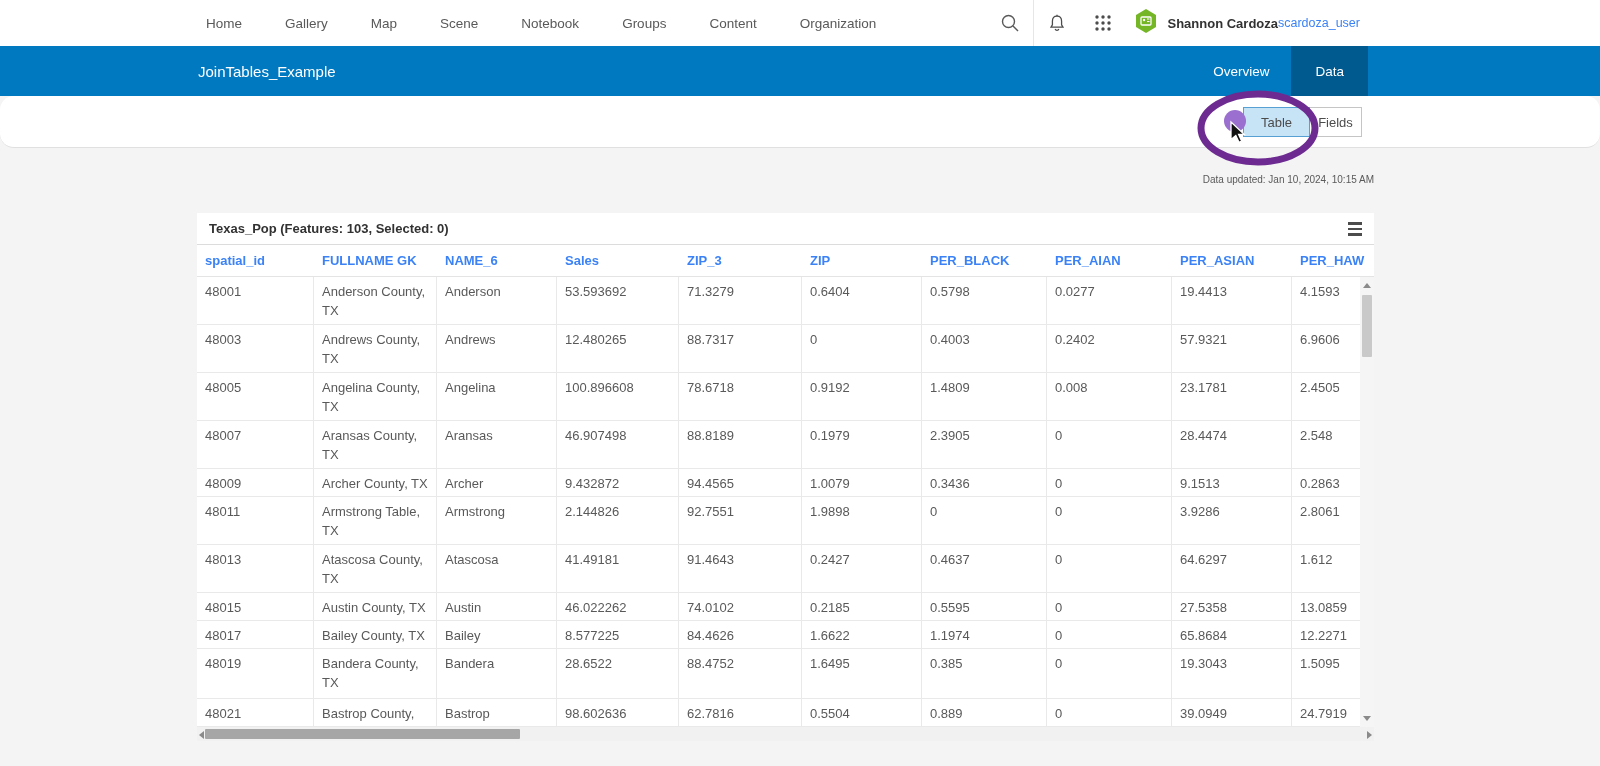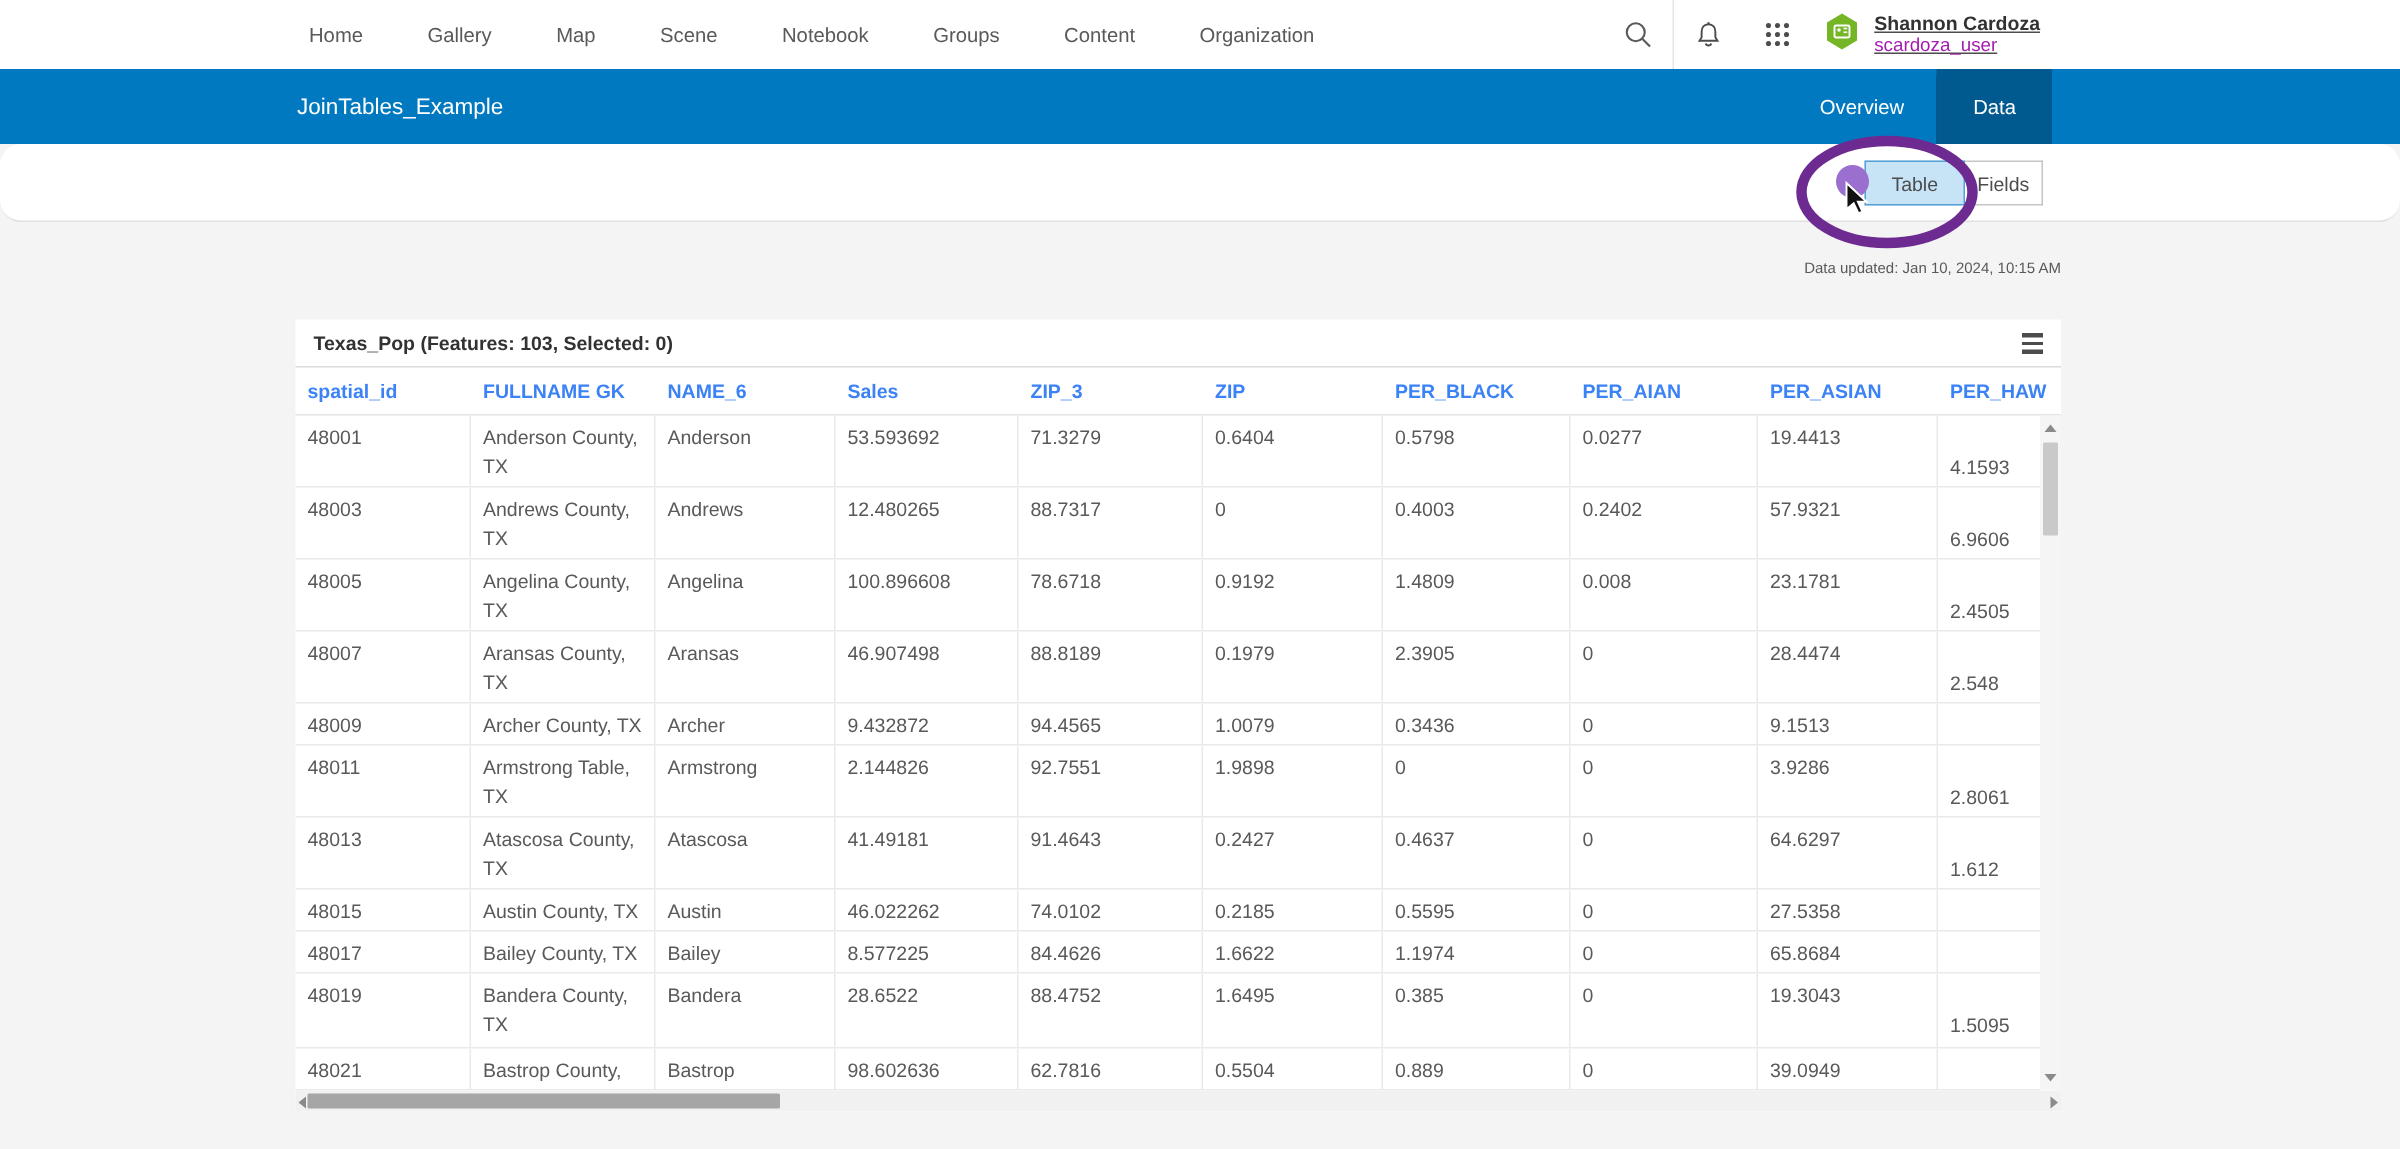--- a/index.html
+++ b/index.html
@@ -10,23 +10,23 @@
   }
 
   
   .topnav { height:46px; background:#ffffff; display:flex; align-items:center; position:relative; }
   .nav-items { display:flex; align-items:center; gap:43px; padding-left:206px; }
   .nav-item { font-size:13.5px; color:#595959; cursor:pointer; white-space:nowrap; }
   .nav-right { position:absolute; right:240px; top:0; height:46px; display:flex; align-items:center; gap:0; }
   .icon-btn { width:46px; height:46px; display:flex; align-items:center; justify-content:center; }
   .nav-divider { width:1px; height:46px; background:#e6e6e6; }
   .user-block { display:flex; align-items:center; gap:9px; margin-left:8px; }
-  .user-names { display:flex; flex-direction:column; line-height:15px;text-decoration:underline; }
+  .user-names { display:flex; flex-direction:row; line-height:15px; }
   .user-name { font-size:13px; font-weight:bold; color:#323232; }
-  .user-username { font-size:12.5px; color:#a21caf; }
+  .user-username { font-size:12.5px; color:#3b82f6; }
 
   
   .banner { height:50px; background:#0079c1; display:flex; align-items:center; position:relative; }
   .banner-title { color:#ffffff; font-size:15px; margin-left:198px; }
   .banner-tabs { position:absolute; right:232px; top:0; height:50px; display:flex; align-items:stretch;text-align:center; }
   .tab { padding:0 22px; display:flex; align-items:center; color:#ffffff; font-size:13.5px; cursor:pointer; }
   .tab.active { background:#00598f; box-shadow:0 5px 0 #122f46; padding:0 24px; }
 
   
   .toolbar { height:52px; background:#ffffff; border-bottom:1px solid #e0e0e0; position:relative;border-radius:14px; }
@@ -48,21 +48,21 @@
   .menu-icon span { display:block; height:2.5px; background:#4c4c4c; width:14px; margin-left:2px; }
 
   
   .thead { display:flex; height:32px; align-items:center; border-bottom:1px solid #e4e4e4; }
   .th { font-size:13px; font-weight:bold; color:#3b82f6; padding:0 8px; white-space:nowrap; overflow:hidden; }
   .tbody-wrap { position:relative; height:450px; overflow:hidden; }
   .tbody { width:1163px; }
   .tr { display:flex; border-bottom:1px solid #e9e9e9; overflow:hidden; }
   .td { font-size:13px; color:#595959; padding:5px 8px; line-height:19px; border-right:1px solid #e9e9e9;
         overflow:hidden; }
-  .td:last-child { border-right:none;margin-top:20px; }
+  .td:last-child { border-right:none; }
 
   .th:nth-child(1), .td:nth-child(1) { width:117px; flex:none; }
   .th:nth-child(2), .td:nth-child(2) { width:123px; flex:none; }
   .th:nth-child(3), .td:nth-child(3) { width:120px; flex:none; }
   .th:nth-child(4), .td:nth-child(4) { width:122px; flex:none; }
   .th:nth-child(5), .td:nth-child(5) { width:123px; flex:none; }
   .th:nth-child(6), .td:nth-child(6) { width:120px; flex:none; }
   .th:nth-child(7), .td:nth-child(7) { width:125px; flex:none; }
   .th:nth-child(8), .td:nth-child(8) { width:125px; flex:none; }
   .th:nth-child(9), .td:nth-child(9) { width:120px; flex:none; }

